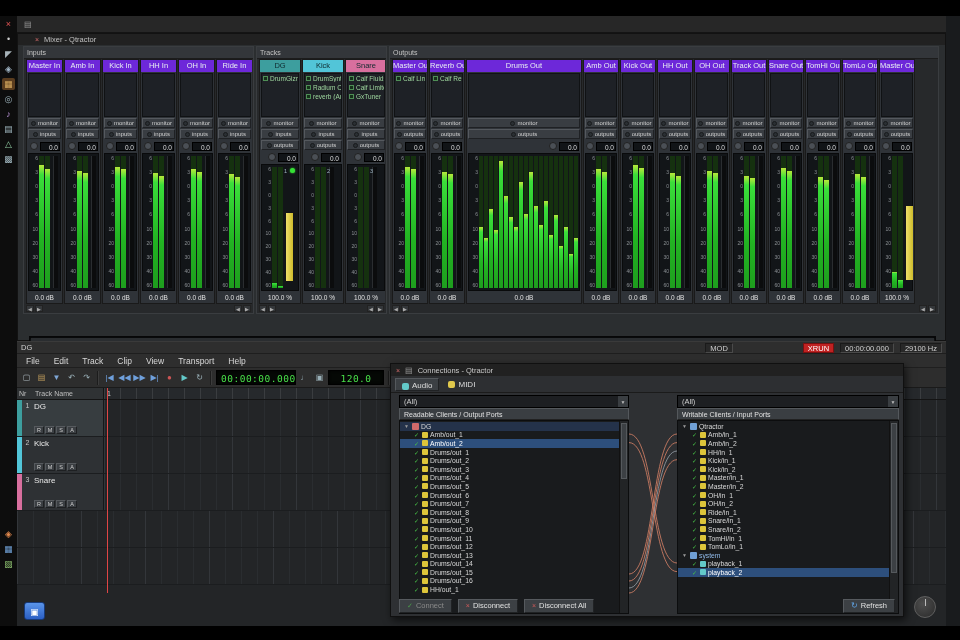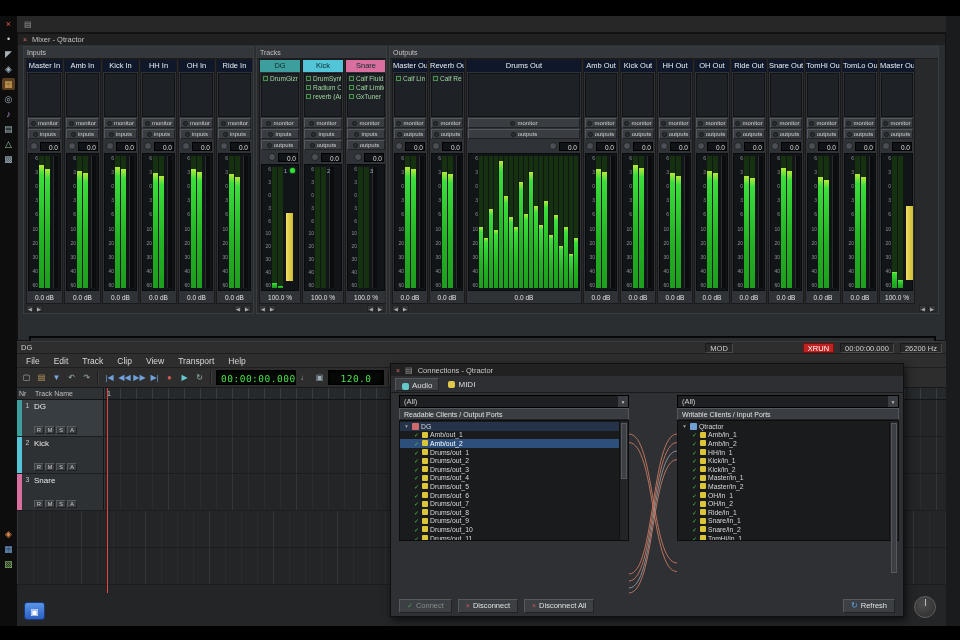--- a/index.html
+++ b/index.html
@@ -15,21 +15,21 @@
   
   #titlebar{position:absolute;left:17px;top:0;width:929px;height:17px;background:#272727;
             border-bottom:1px solid #141414;display:flex;align-items:center;gap:7px;padding:0 7px;
             box-sizing:border-box;color:#c9c9c9;font-size:9px;white-space:nowrap;overflow:hidden;}
   .tb-glyph{color:#9a9a9a;font-size:8px;}
 
   
   #mixer{position:absolute;left:17px;top:17px;width:929px;height:308px;background:#2b2e30;
          border:1px solid #121212;box-sizing:border-box;}
   #mixer-titlebar{height:11px;background:#212121;display:flex;align-items:center;gap:5px;
-                  padding:0 5px;font-size:7.5px;color:#c0c0c0;}
+                  padding:0 17px;font-size:7.5px;color:#c0c0c0;}
   #mixer-close{color:#d06a6a;font-size:7px;}
   #mixer-body{position:absolute;left:0;top:11px;right:0;bottom:0;}
   .pane{position:absolute;top:1px;height:268px;background:#27292b;border:1px solid #3a3d40;box-sizing:border-box;}
   #pane-inputs{left:5px;width:231px;}
   #pane-tracks{left:238px;width:131px;}
   #pane-outputs{left:371px;width:550px;}
   .pane-label{height:11px;background:#33363a;border-bottom:1px solid #1c1c1c;font-size:7px;
               color:#c2c2c2;line-height:11px;padding-left:3px;}
   .strips{position:absolute;left:1px;top:12px;right:1px;bottom:9px;display:flex;gap:1px;
           padding:0 1px;overflow:hidden;}
@@ -37,21 +37,21 @@
                justify-content:space-between;padding:0 2px;}
   .scroll-pair{display:flex;gap:1px;}
   .scroll-arrow{width:8px;height:7px;background:#34373a;border:1px solid #222;color:#aaa;
                 font-size:5px;line-height:6px;text-align:center;box-sizing:border-box;}
 
   .strip{width:37px;min-width:37px;display:flex;flex-direction:column;background:#2f3338;
          border:1px solid #1a1a1a;box-sizing:border-box;}
   #track-strips .strip{width:42px;min-width:42px;}
   #output-strips .strip{width:36px;min-width:36px;}
   #output-strips .strip.wide{width:116px;min-width:116px;}
-  .s-title{height:12px;min-height:12px;background:#0f172a;color:#e8eef2;font-size:7.5px;
+  .s-title{height:12px;min-height:12px;background:#6d28d9;color:#e8eef2;font-size:7.5px;
            line-height:12px;text-align:center;white-space:nowrap;overflow:hidden;}
   .s-plugins{height:42px;min-height:42px;margin:1px;background:#1e2126;border:1px solid #101214;overflow:hidden;}
   .s-plug{display:flex;align-items:center;gap:2px;height:9px;padding-left:1px;overflow:hidden;}
   .s-check{width:5px;height:5px;min-width:5px;background:#16301a;border:1px solid #4f8f56;box-sizing:border-box;}
   .s-plugname{font-size:6.5px;color:#9fd79f;white-space:nowrap;overflow:hidden;}
   .s-btn{height:10px;min-height:10px;margin:0 1px 1px;background:#393d42;border:1px solid #55595e;
          border-bottom-color:#1f2124;border-right-color:#1f2124;display:flex;align-items:center;
          justify-content:center;gap:2px;font-size:6px;color:#d0d0d0;box-sizing:border-box;}
   .s-led{width:3px;height:3px;background:#2a2f33;border:1px solid #181a1c;border-radius:50%;}
   .s-gain-row{height:12px;min-height:12px;display:flex;align-items:center;justify-content:flex-end;
@@ -143,21 +143,21 @@
                border:1px solid #101010;box-shadow:2px 3px 8px rgba(0,0,0,.65);z-index:5;box-sizing:border-box;}
   #conn-titlebar{height:12px;background:#212121;display:flex;align-items:center;gap:5px;padding:0 5px;
                  font-size:7.5px;color:#c8c8c8;}
   #conn-close{color:#d06a6a;font-size:7px;}
   #conn-tabbar{height:17px;background:#2d2f32;border-bottom:1px solid #1b1b1b;display:flex;
                align-items:center;gap:2px;padding:0 4px;box-sizing:border-box;}
   .conn-tab{height:13px;display:flex;align-items:center;gap:3px;font-size:8px;color:#ddd;
             padding:0 6px;border:1px solid transparent;box-sizing:border-box;}
   .conn-tab.active{background:#3c4044;border-color:#55595d #202224 #202224 #55595d;align-items:flex-end;}
   .tab-dot{width:7px;height:7px;border-radius:2px;}
-  .cpane{position:absolute;top:31px;height:146px;}
+  .cpane{position:absolute;top:31px;height:219px;}
   #cpane-left{left:8px;width:230px;}
   #cpane-right{left:286px;width:222px;}
   .cfilter{height:13px;background:#1d1f22;border:1px solid #000;display:flex;align-items:center;
            justify-content:space-between;font-size:7.5px;color:#cfcfcf;padding-left:4px;box-sizing:border-box;}
   .cheader{height:12px;background:#3a3e42;border:1px solid #54585c;border-bottom-color:#222;
            font-size:7px;color:#e0e0e0;line-height:11px;padding-left:4px;box-sizing:border-box;}
   .clist{position:absolute;left:0;right:0;top:25px;bottom:0;background:#191b1d;border:1px solid #0c0d0e;
          overflow:hidden;padding-top:1px;box-sizing:border-box;}
   .crow{height:8.6px;font-size:6.8px;display:flex;align-items:center;gap:2px;padding-left:4px;
         color:#d8d8d8;white-space:nowrap;overflow:hidden;}
@@ -987,21 +987,21 @@
                     </div>
                     <div class="s-bar2">
                       <div class="s-fill" style="height: 87%;"></div>
                     </div>
                   </div>
                   <div class="s-fader"></div>
                 </div>
                 <div class="s-db">0.0 dB</div>
               </div>
               <div class="strip">
-                <div class="s-title">Ride Out</div>
+                <div class="s-title">Track Out</div>
                 <div class="s-plugins"></div>
                 <div class="s-btn">
                   <span class="s-led"></span>
                   <span>monitor</span>
                 </div>
                 <div class="s-btn">
                   <span class="s-led"></span>
                   <span>outputs</span>
                 </div>
                 <div class="s-gain-row">
@@ -1210,21 +1210,21 @@
           </div>
       </div>
     </div>
 
     <div id="main-window">
       <div id="statusbar">
         <span id="sb-track">DG</span>
         <span class="sb-box" id="sb-mod">MOD</span>
         <span class="sb-box" id="sb-xrun">XRUN</span>
         <span class="sb-box" id="sb-time">00:00:00.000</span>
-        <span class="sb-box" id="sb-rate">26200 Hz</span>
+        <span class="sb-box" id="sb-rate">29100 Hz</span>
       </div>
       <div id="menubar">
           <div class="menu-item">File</div>
           <div class="menu-item">Edit</div>
           <div class="menu-item">Track</div>
           <div class="menu-item">Clip</div>
           <div class="menu-item">View</div>
           <div class="menu-item">Transport</div>
           <div class="menu-item">Help</div>
         </div>

